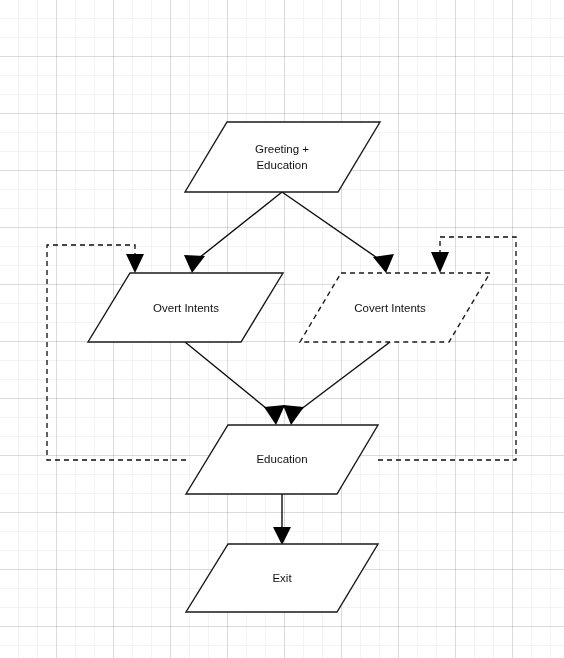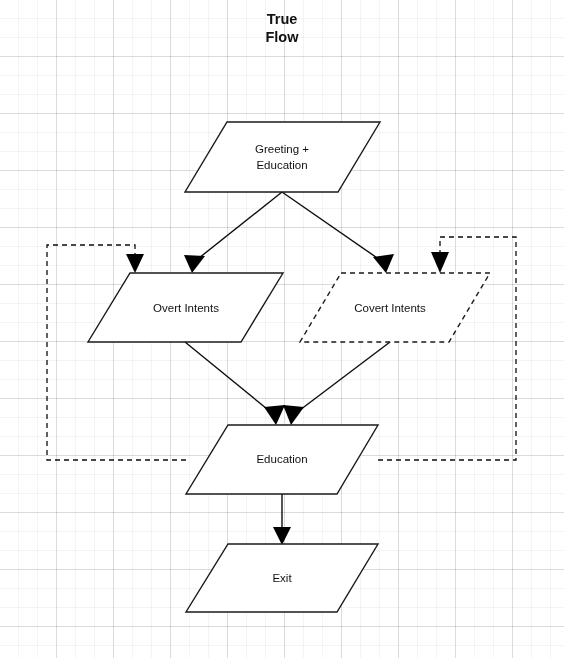--- a/index.html
+++ b/index.html
@@ -73,22 +73,20 @@
     color: #111111;
     line-height: 18px;
     white-space: pre-line;
   }
 </style>
 </head>
 <body>
 
 <div id="canvas">
 
-  <div id="title">True
-Flow</div>
 
   <svg id="diagram-svg" viewBox="0 0 564 658">
 
     <g>
       <line class="edge-line" x1="282" y1="192" x2="194" y2="262"></line>
       <polygon class="arrow-head" points="192,273 184,255 205,256"></polygon>
     </g>
 
     <g>
       <line class="edge-line" x1="282" y1="192" x2="383" y2="262"></line>

